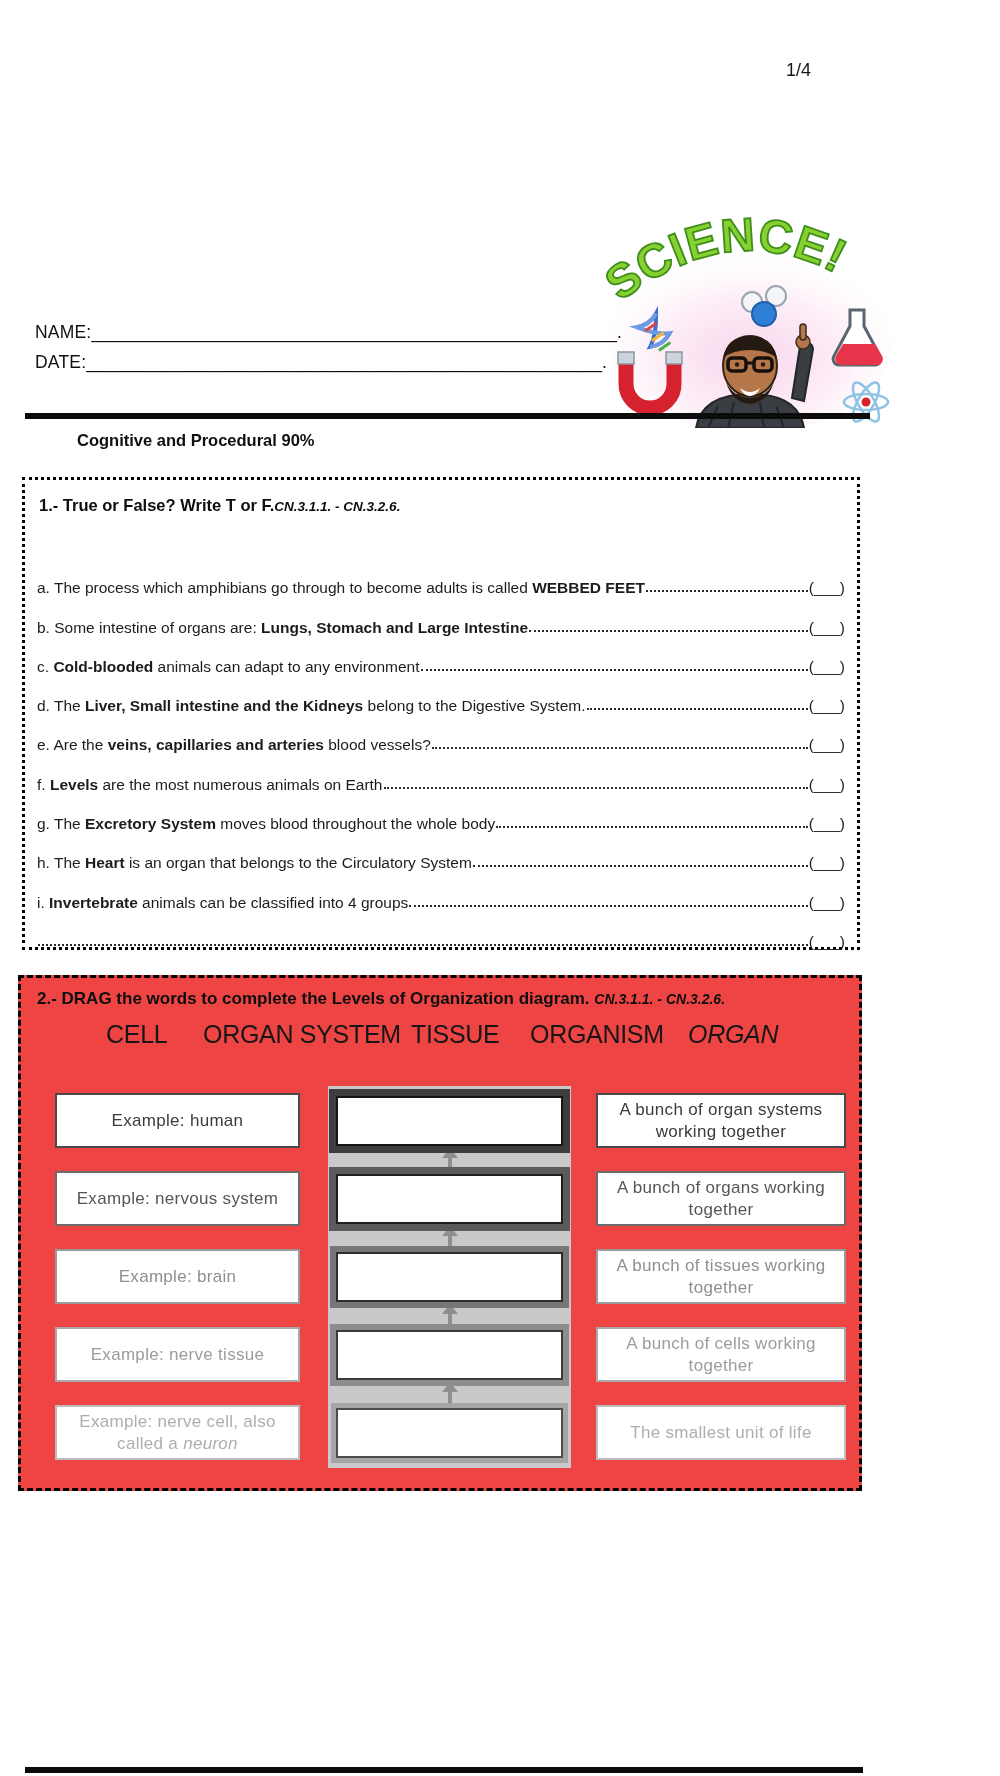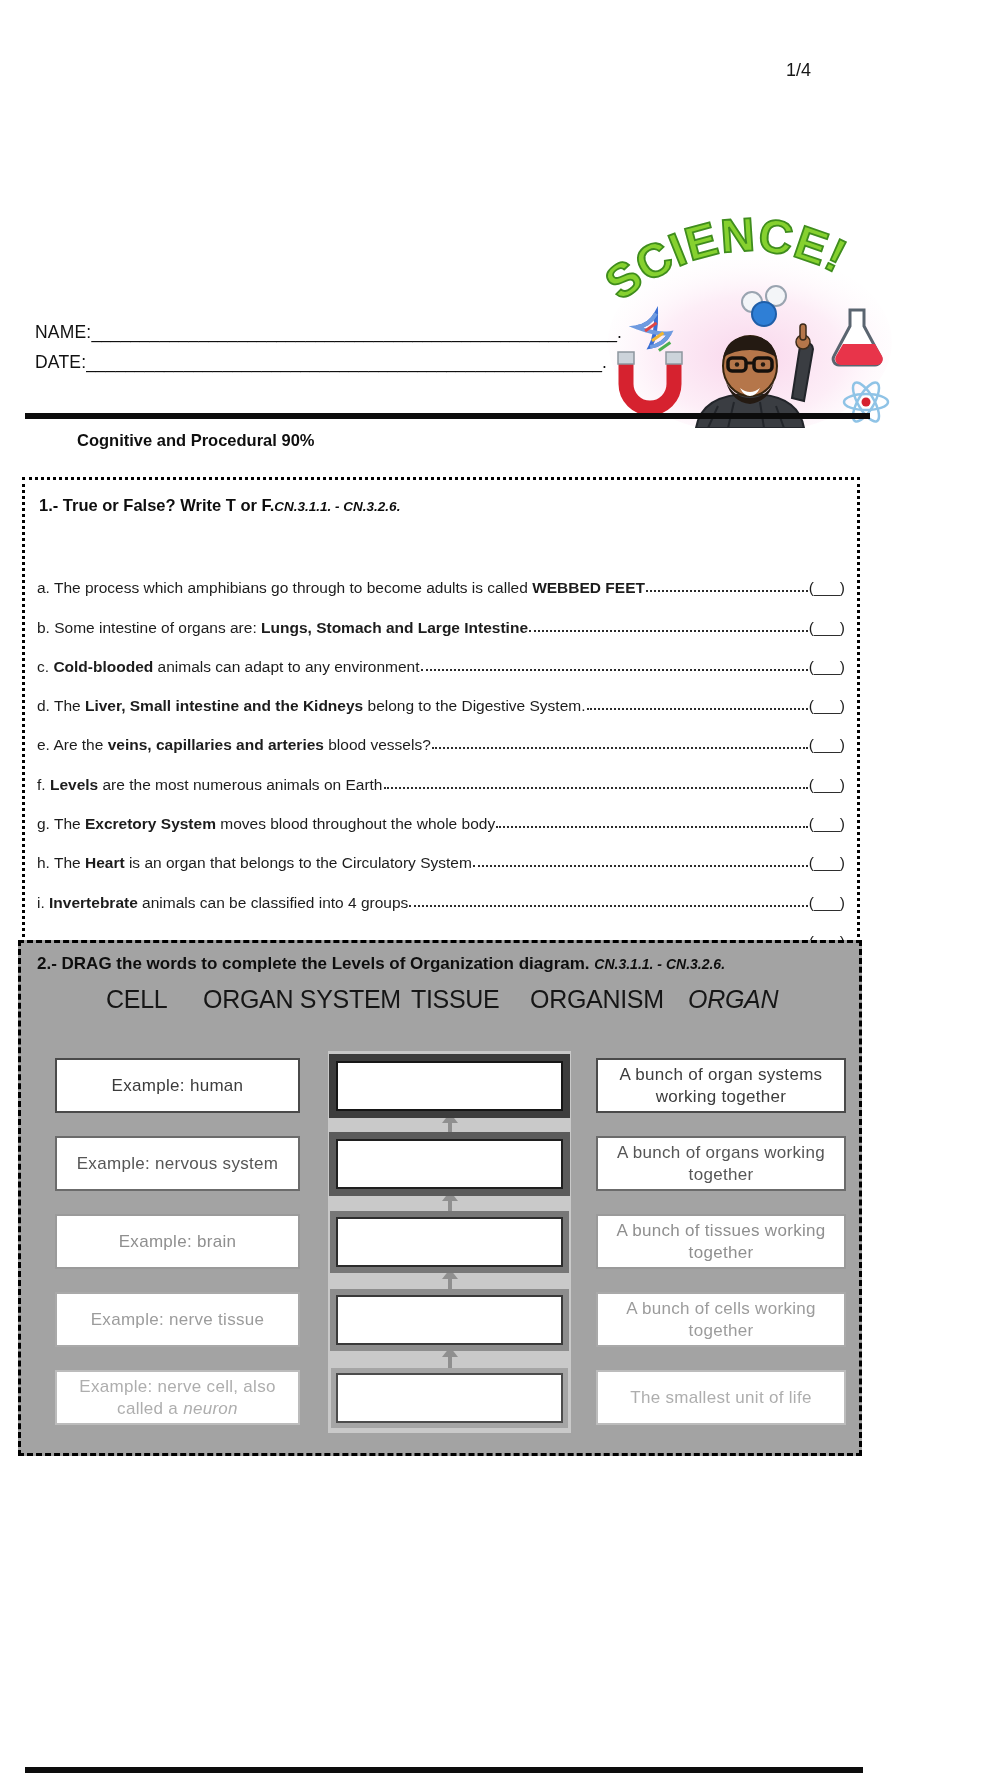--- a/index.html
+++ b/index.html
@@ -30,22 +30,22 @@
   .qtitle{position:absolute;left:14px;top:16px;font-size:16.5px;font-weight:bold;color:#0e0e0e;}
   .qtitle .std{font-size:13.5px;font-style:italic;}
   .tf-rows{position:absolute;left:12px;right:12px;top:82px;display:flex;flex-direction:column;}
   .tf-row{height:39.3px;display:flex;align-items:flex-end;font-size:15.5px;color:#1c1c1c;}
   .tf-row .seg{white-space:nowrap;padding-bottom:4px;}
   .tf-row b{font-weight:bold;}
   .leader{flex:1;min-width:12px;border-bottom:2px dotted #2b2b2b;margin:0 1px 9px 1px;}
   .slot{white-space:nowrap;padding-bottom:4px;font-size:15.5px;}
 
   
-  .q2box{position:absolute;left:18px;top:940px;width:844px;height:516px;border:3px dashed #000;
-         box-sizing:border-box;background:#a3a3a3;}
+  .q2box{position:absolute;left:18px;top:975px;width:844px;height:516px;border:3px dashed #000;
+         box-sizing:border-box;background:#ef4444;}
   .q2title{position:absolute;left:16px;top:11px;font-size:17px;font-weight:bold;color:#0e0e0e;}
   .q2title .std{font-size:14px;font-style:italic;}
   .word{position:absolute;top:42px;font-size:25px;color:#161616;letter-spacing:-.3px;cursor:grab;}
   #w0{left:85px;} #w1{left:182px;} #w2{left:390px;} #w3{left:509px;} #w4{left:667px;font-style:italic;}
 
   .dg-strip{position:absolute;left:307px;top:108px;width:243px;height:382px;background:#c9c9c9;}
   .dg-box{position:absolute;box-sizing:border-box;background:#fff;display:flex;align-items:center;
           justify-content:center;text-align:center;font-size:17px;line-height:1.25;letter-spacing:.3px;
           padding:4px 10px;border:2px solid;}
   .dg-left{left:34px;width:245px;height:55px;}

